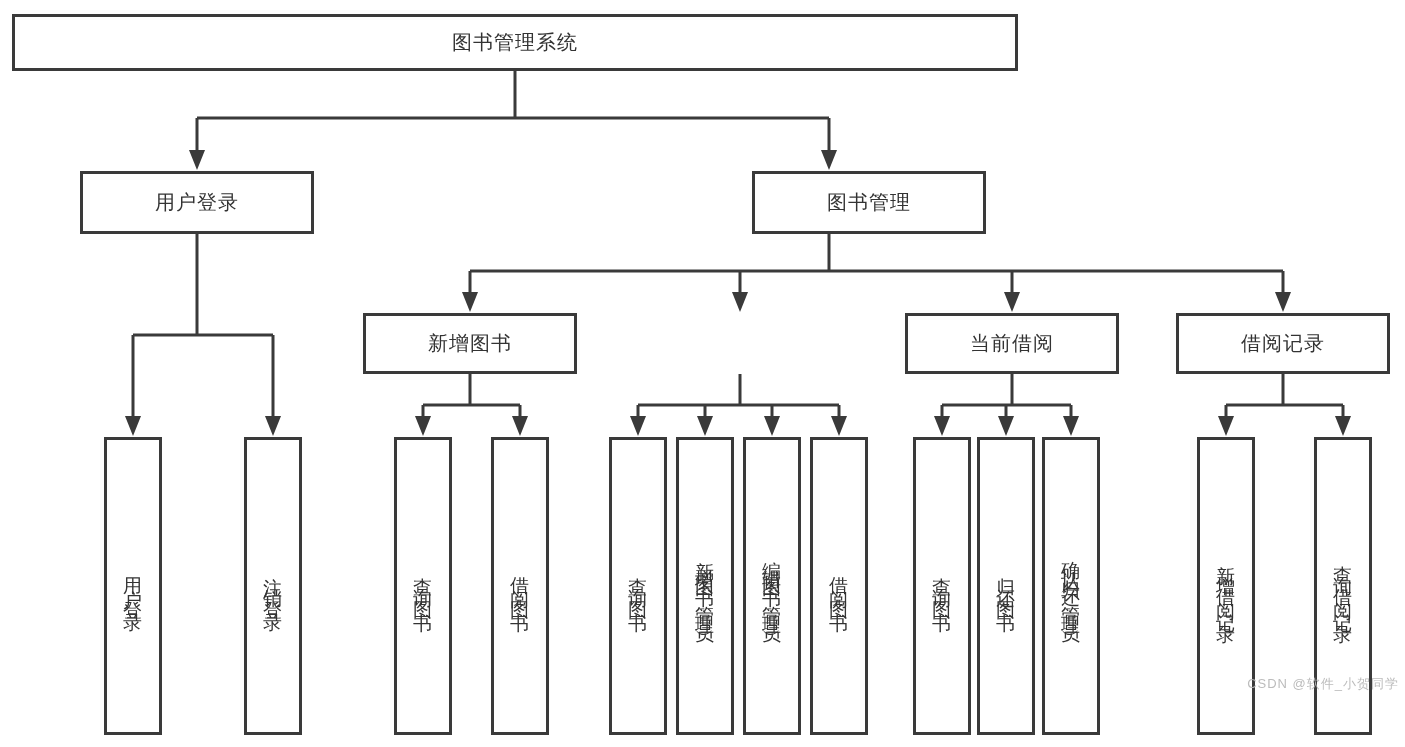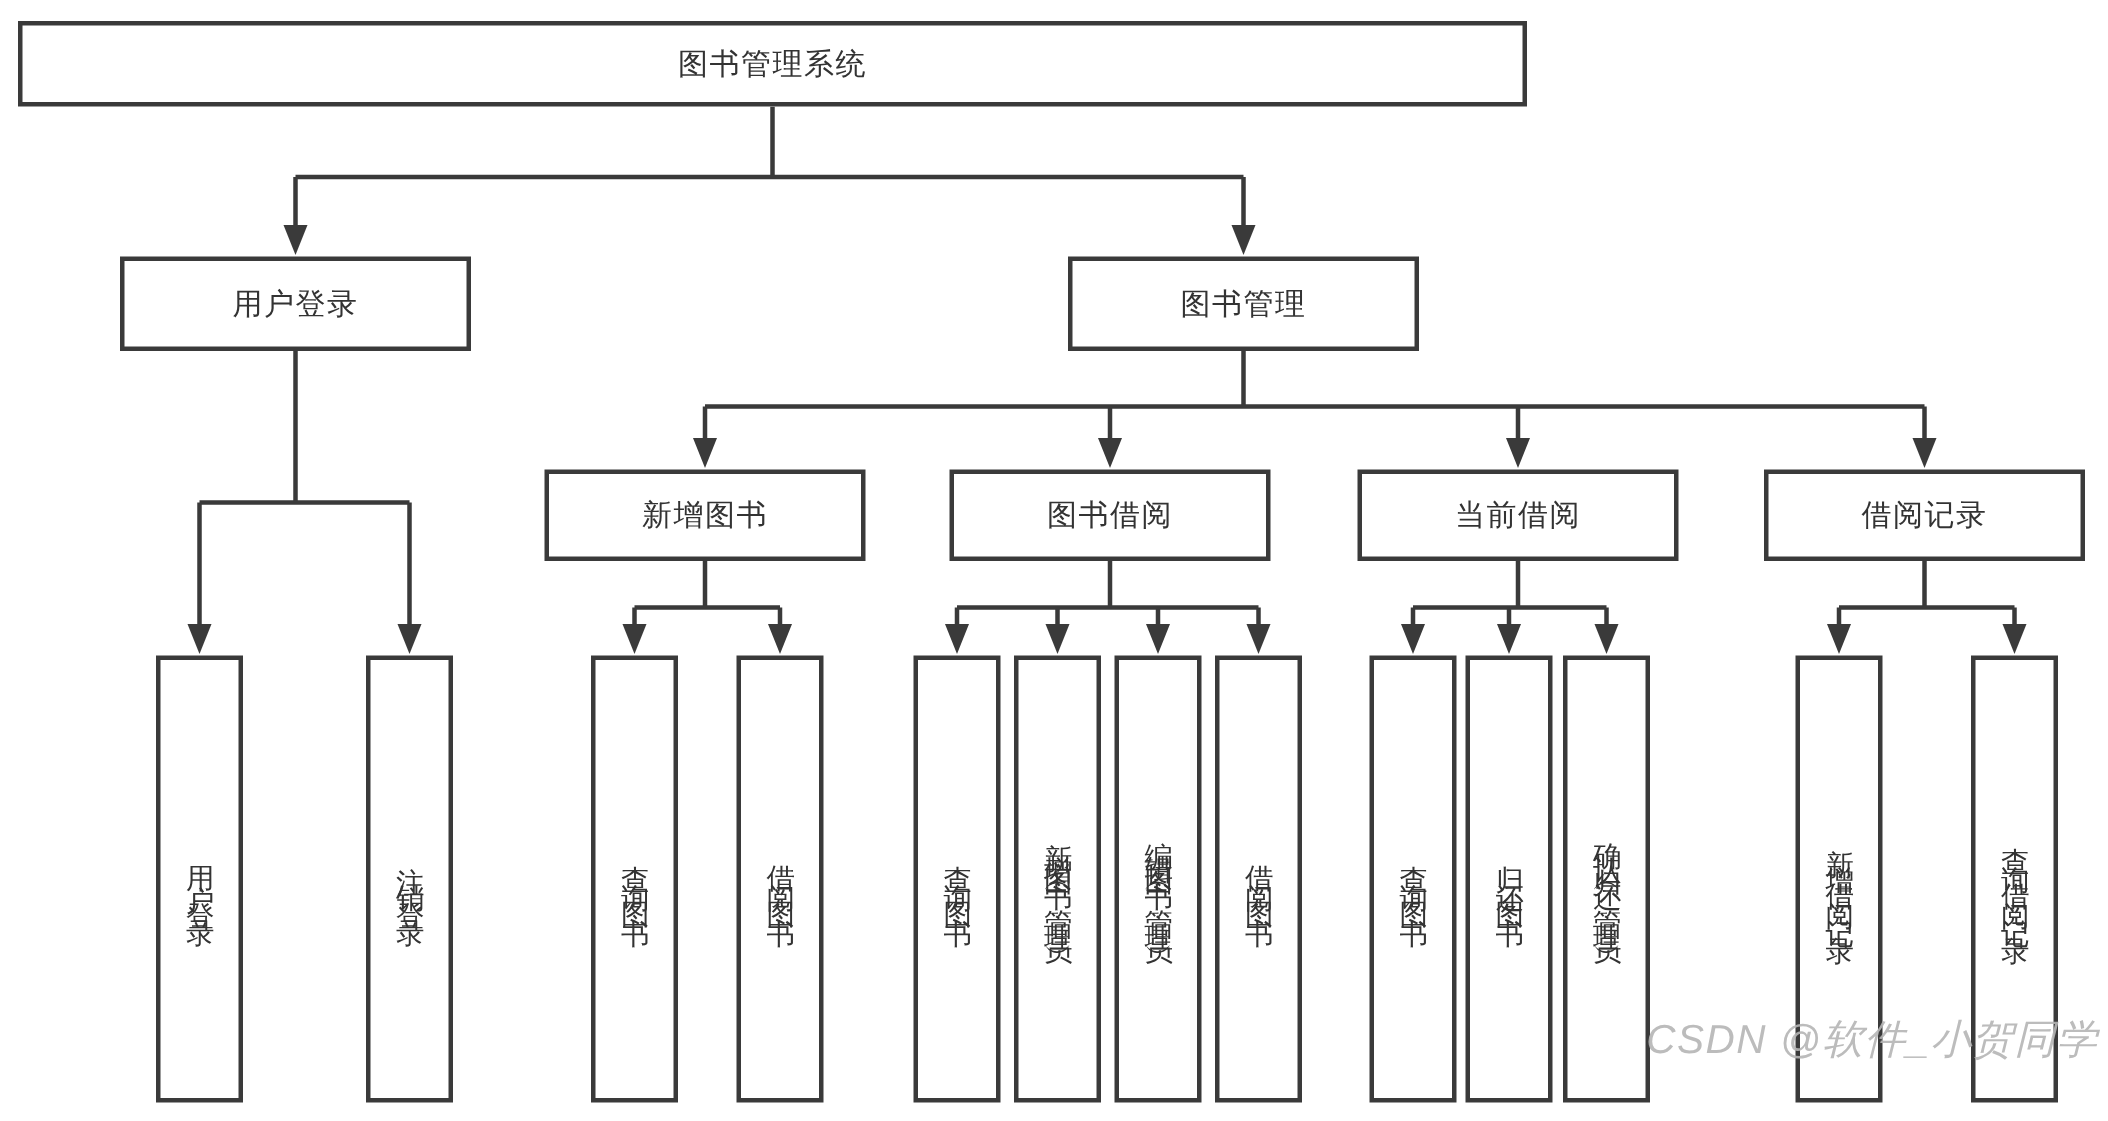--- a/index.html
+++ b/index.html
@@ -34,27 +34,26 @@
     text-orientation:mixed;
     font-size:19px;
     line-height:1;
     letter-spacing:12px;
     white-space:nowrap;
   }
   .box.v.long span{letter-spacing:9px;font-size:19px;}
   .watermark{
     position:absolute;
     right:6px;top:675px;
-    font-size:27px;
+    font-size:13px;
     color:var(--watermark);
     opacity:.9;
     z-index:10;
     letter-spacing:1px;
     white-space:nowrap;
-    font-style:italic;
   }
 </style>
 </head>
 <body>
 
 <div class="canvas">
 
   <svg class="connectors" width="1405" height="747" viewBox="0 0 1405 747" xmlns="http://www.w3.org/2000/svg">
     <g>
 
@@ -95,29 +94,26 @@
     </g>
   </svg>
 
   <div class="box h root" style="left:12px;top:14px;width:1006px;height:57px">
     <span>图书管理系统</span>
   </div>
 
   <div class="box h" style="left:80px;top:171px;width:234px;height:63px">
     <span>用户登录</span>
   </div>
-  <div class="box h" style="left:712px;top:171px;width:234px;height:63px">
+  <div class="box h" style="left:752px;top:171px;width:234px;height:63px">
     <span>图书管理</span>
   </div>
 
   <div class="box h" style="left:363px;top:313px;width:214px;height:61px">
     <span>新增图书</span>
-  </div>
-  <div class="box h" style="left:633px;top:313px;width:214px;height:61px">
-    <span>图书借阅</span>
   </div>
   <div class="box h" style="left:1176px;top:313px;width:214px;height:61px">
     <span>借阅记录</span>
   </div>
   <div class="box h" style="left:905px;top:313px;width:214px;height:61px">
     <span>当前借阅</span>
   </div>
 
   <div class="box v" style="left:104px;top:437px;width:58px;height:298px">
     <span>用户登录</span>

